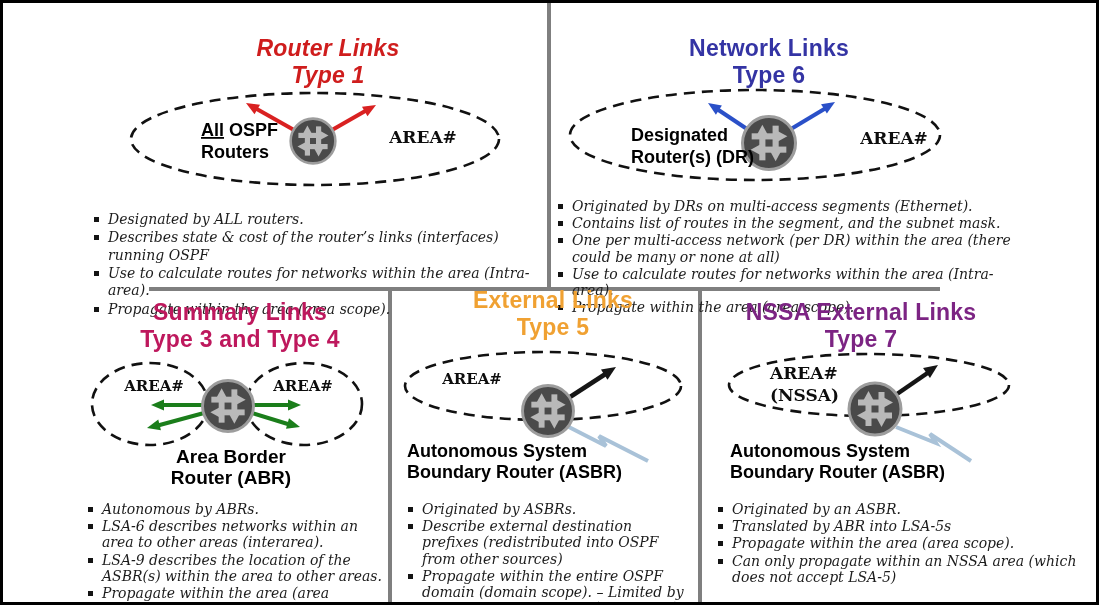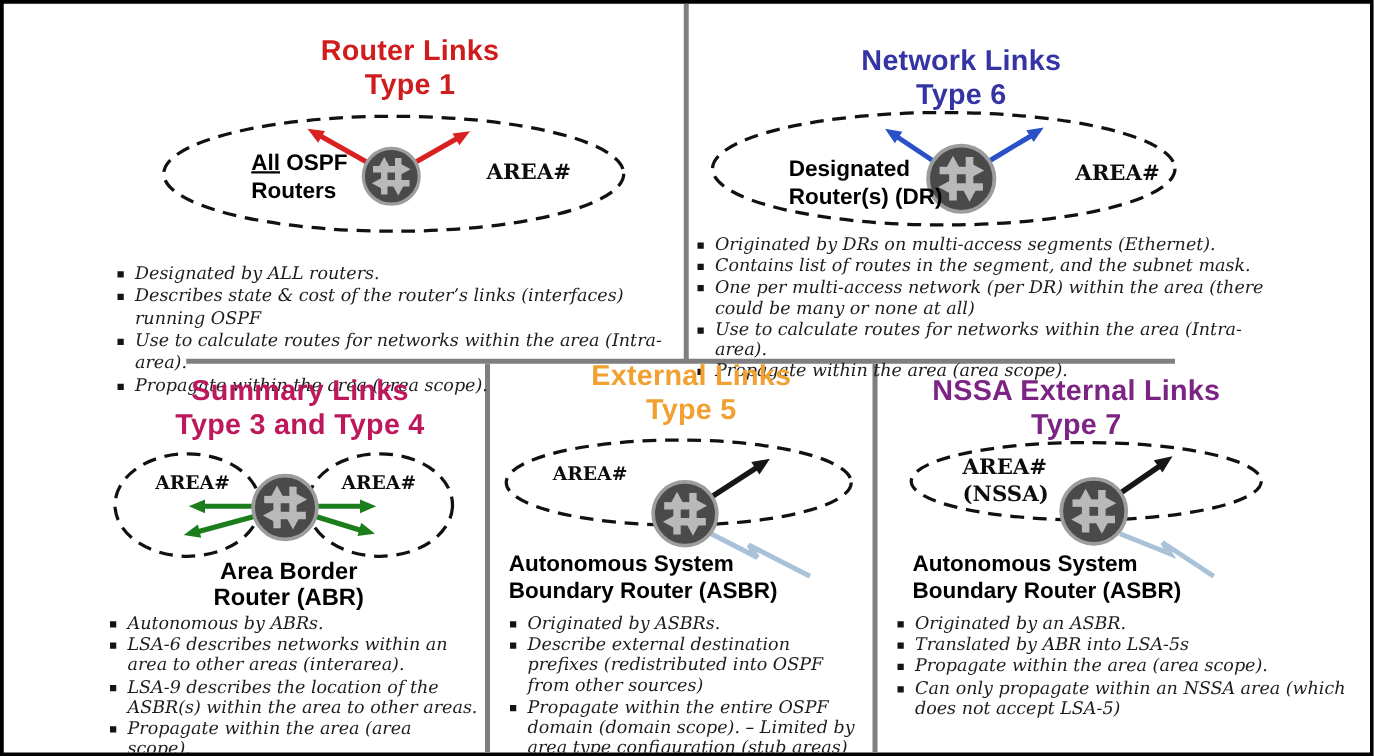--- a/index.html
+++ b/index.html
@@ -26,21 +26,21 @@
   ul.bullets {
     position:absolute; margin:0; padding:0; list-style:none;
     font-family:"DejaVu Serif", serif; font-style:italic;
     font-size:14px; color:#1c1c1c; line-height:1.2;
   }
   ul.bullets li { position:relative; padding-left:15px; margin:0 0 1px 0; }
   ul.bullets li::before {
     content:""; position:absolute; left:1px; top:6px;
     width:5px; height:5px; background:#141414;
   }
-  ul.bullets.tight { line-height:1.16; }
+  ul.bullets.tight { line-height:1.16;margin-top:10px; }
 </style>
 </head>
 <body>
 
 <div class="canvas">
 
   
   <div class="divider" style="left: 544px; top: 0px; width: 4px; height: 287px; background: rgb(127, 127, 127);"></div>
   <div class="divider" style="left: 146px; top: 284px; width: 791px; height: 4px; background: rgb(127, 127, 127);"></div>
   <div class="divider" style="left: 385px; top: 288px; width: 4px; height: 311px; background: rgb(127, 127, 127);"></div>
@@ -153,21 +153,21 @@
       <use href="#router" transform="translate(872,406) scale(1.0)"></use>
       <text class="area" x="767" y="376">AREA#</text>
       <text class="area" x="767" y="398">(NSSA)</text>
       <text class="lbl" x="727" y="454">Autonomous System</text>
       <text class="lbl" x="727" y="475">Boundary Router (ASBR)</text>
     </g>
   </svg>
 
   
   <section class="panel">
-    <div class="title" style="left: 125px; top: 24px; width: 400px; color: rgb(207, 29, 29);">
+    <div class="title" style="left: 125px; top: 32px; width: 400px; color: rgb(207, 29, 29); font-style: italic;">
       <div>Router Links</div>
       <div>Type 1</div>
     </div>
     <ul class="bullets" style="left:90px; top:208px; width:462px; line-height:1.24;">
         <li>Designated by ALL routers.</li>
         <li>Describes state &amp; cost of the router’s links (interfaces) running OSPF</li>
         <li>Use to calculate routes for networks within the area (Intra-area).</li>
         <li>Propagate within the area (area scope).</li>
       </ul>
   </section>

